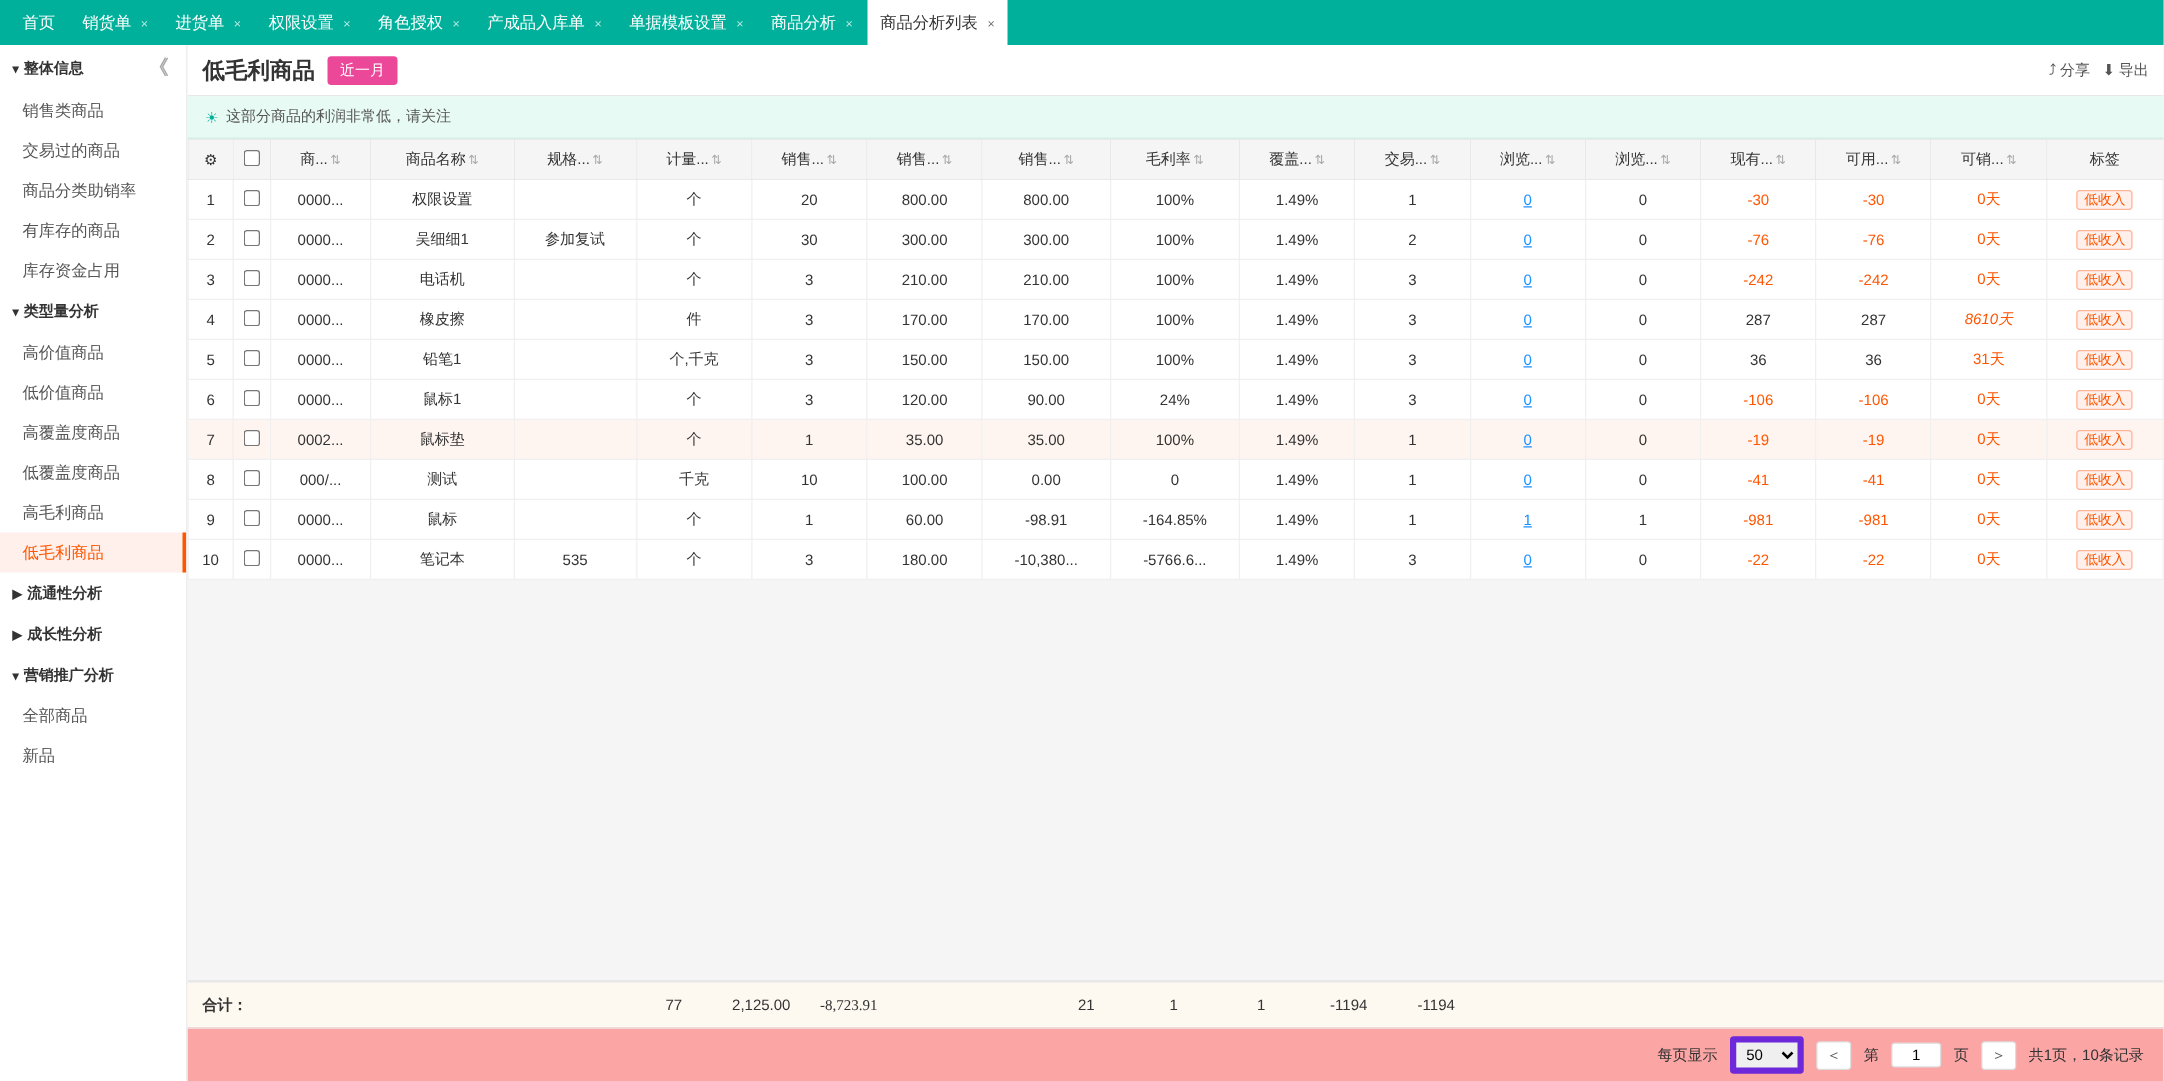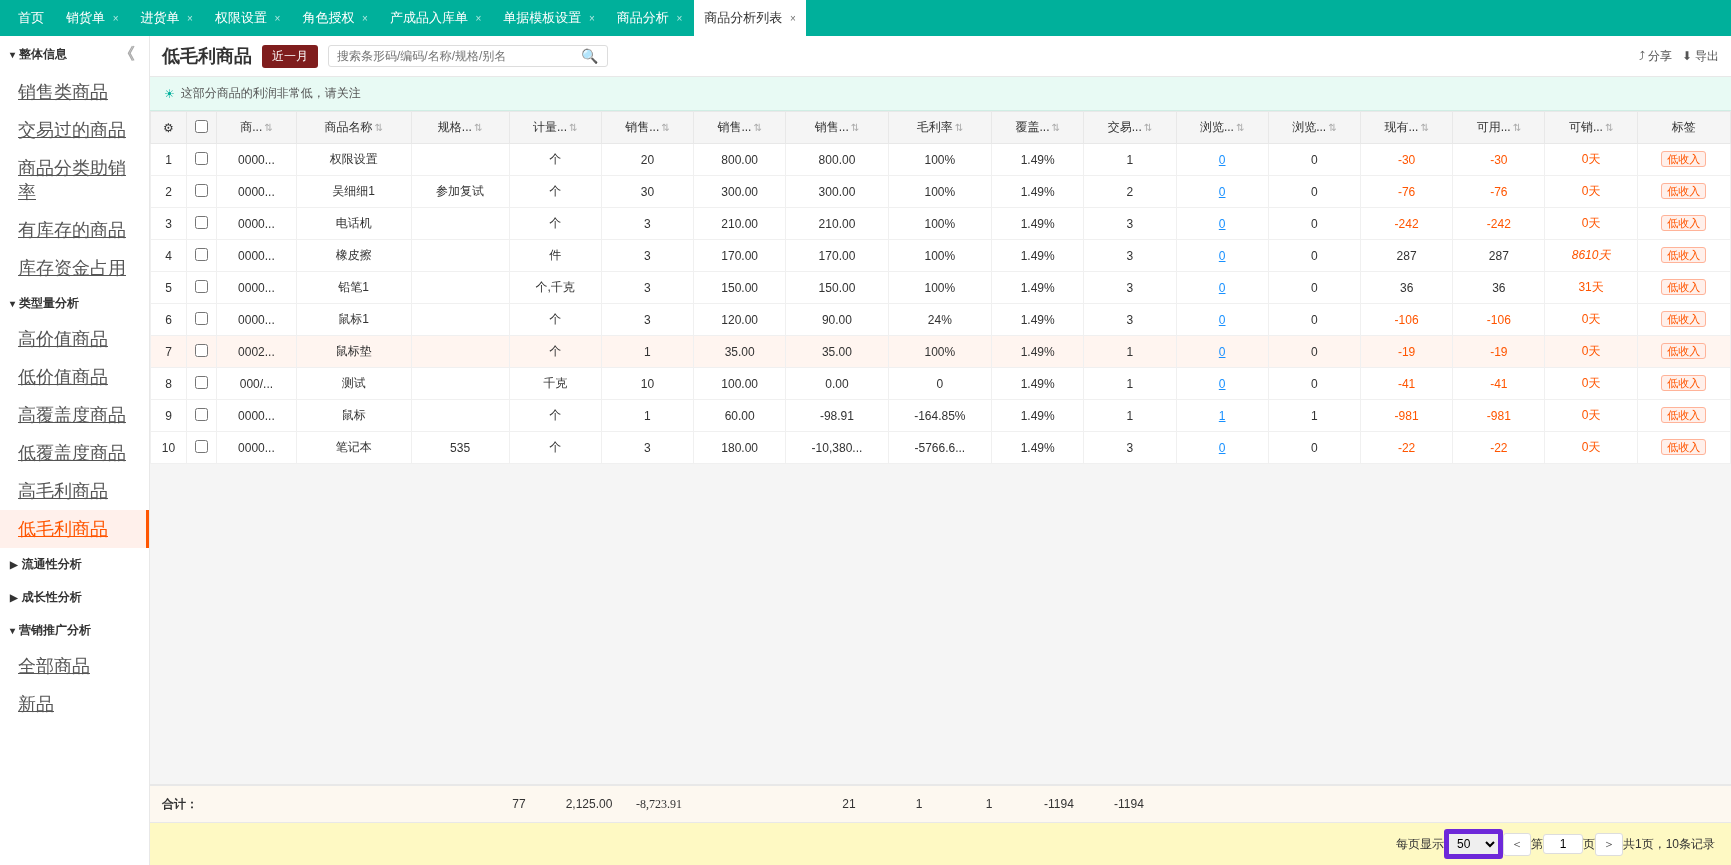--- a/index.html
+++ b/index.html
@@ -57,22 +57,21 @@
       font-weight: bold;
     }
     .sidebar-group-header .arrow {
       margin-right: 4px;
       font-size: 10px;
     }
     .sidebar-item {
       padding: 7px 10px 7px 18px;
       color: #555;
       cursor: pointer;
-      font-size: 18px;
-      text-decoration: underline;
+      font-size: 13px;
     }
     .sidebar-item.active {
       background: #fff0eb;
       color: #ff5500;
       border-right: 3px solid #ff5500;
     }
     .collapse-btn {
       font-size: 16px;
       color: #aaa;
       cursor: pointer;
@@ -96,21 +95,21 @@
       background: #fff;
       border-bottom: 1px solid #e8e8e8;
       gap: 10px;
     }
     .content-title {
       font-size: 18px;
       font-weight: bold;
       color: #333;
     }
     .time-btn {
-      background: #7f1d1d;
+      background: #ec4899;
       color: #fff;
       border: none;
       border-radius: 3px;
       padding: 3px 10px;
       cursor: pointer;
       font-size: 12px;
       text-align: right;
     }
     .search-box {
       display: flex;
@@ -212,30 +211,31 @@
     .table-footer {
       background: #fdf8f0;
       border-top: 2px solid #e8e8e8;
       display: flex;
       align-items: center;
       padding: 8px 12px;
       font-size: 12px;
       color: #333;
       min-height: 38px;
     }
-    .footer-label { font-weight: bold; color: #333; }
+    .footer-label { font-weight: bold; margin-right: 20px; color: #333; }
 
     
     .pagination-bar {
-      background: #fef9c3;
+      background: #fca5a5;
       border-top: 1px solid #e8e8e8;
       display: flex;
       align-items: center;
       justify-content: flex-end;
       padding: 6px 16px;
+      gap: 10px;
       font-size: 12px;
       color: #333;
     }
     .page-size-select {
       border: 5px solid #6d28d9;
       border-radius: 3px;
       padding: 2px 4px;
       font-size: 12px;
     }
     .page-btn {
@@ -314,24 +314,20 @@
     </div>
     <div class="sidebar-item">全部商品</div>
     <div class="sidebar-item">新品</div>
   </div>
 
   <div class="content">
 
     <div class="content-header">
       <span class="content-title">低毛利商品</span>
       <button class="time-btn">近一月</button>
-      <div class="search-box">
-        <input type="text" placeholder="搜索条形码/编码/名称/规格/别名" style="">
-        <span class="search-icon">🔍</span>
-      </div>
       <div class="header-actions">
         <button class="action-btn">
           <span>⤴</span>
           <span>分享</span>
         </button>
         <button class="action-btn">
           <span>⬇</span>
           <span>导出</span>
         </button>
       </div>

